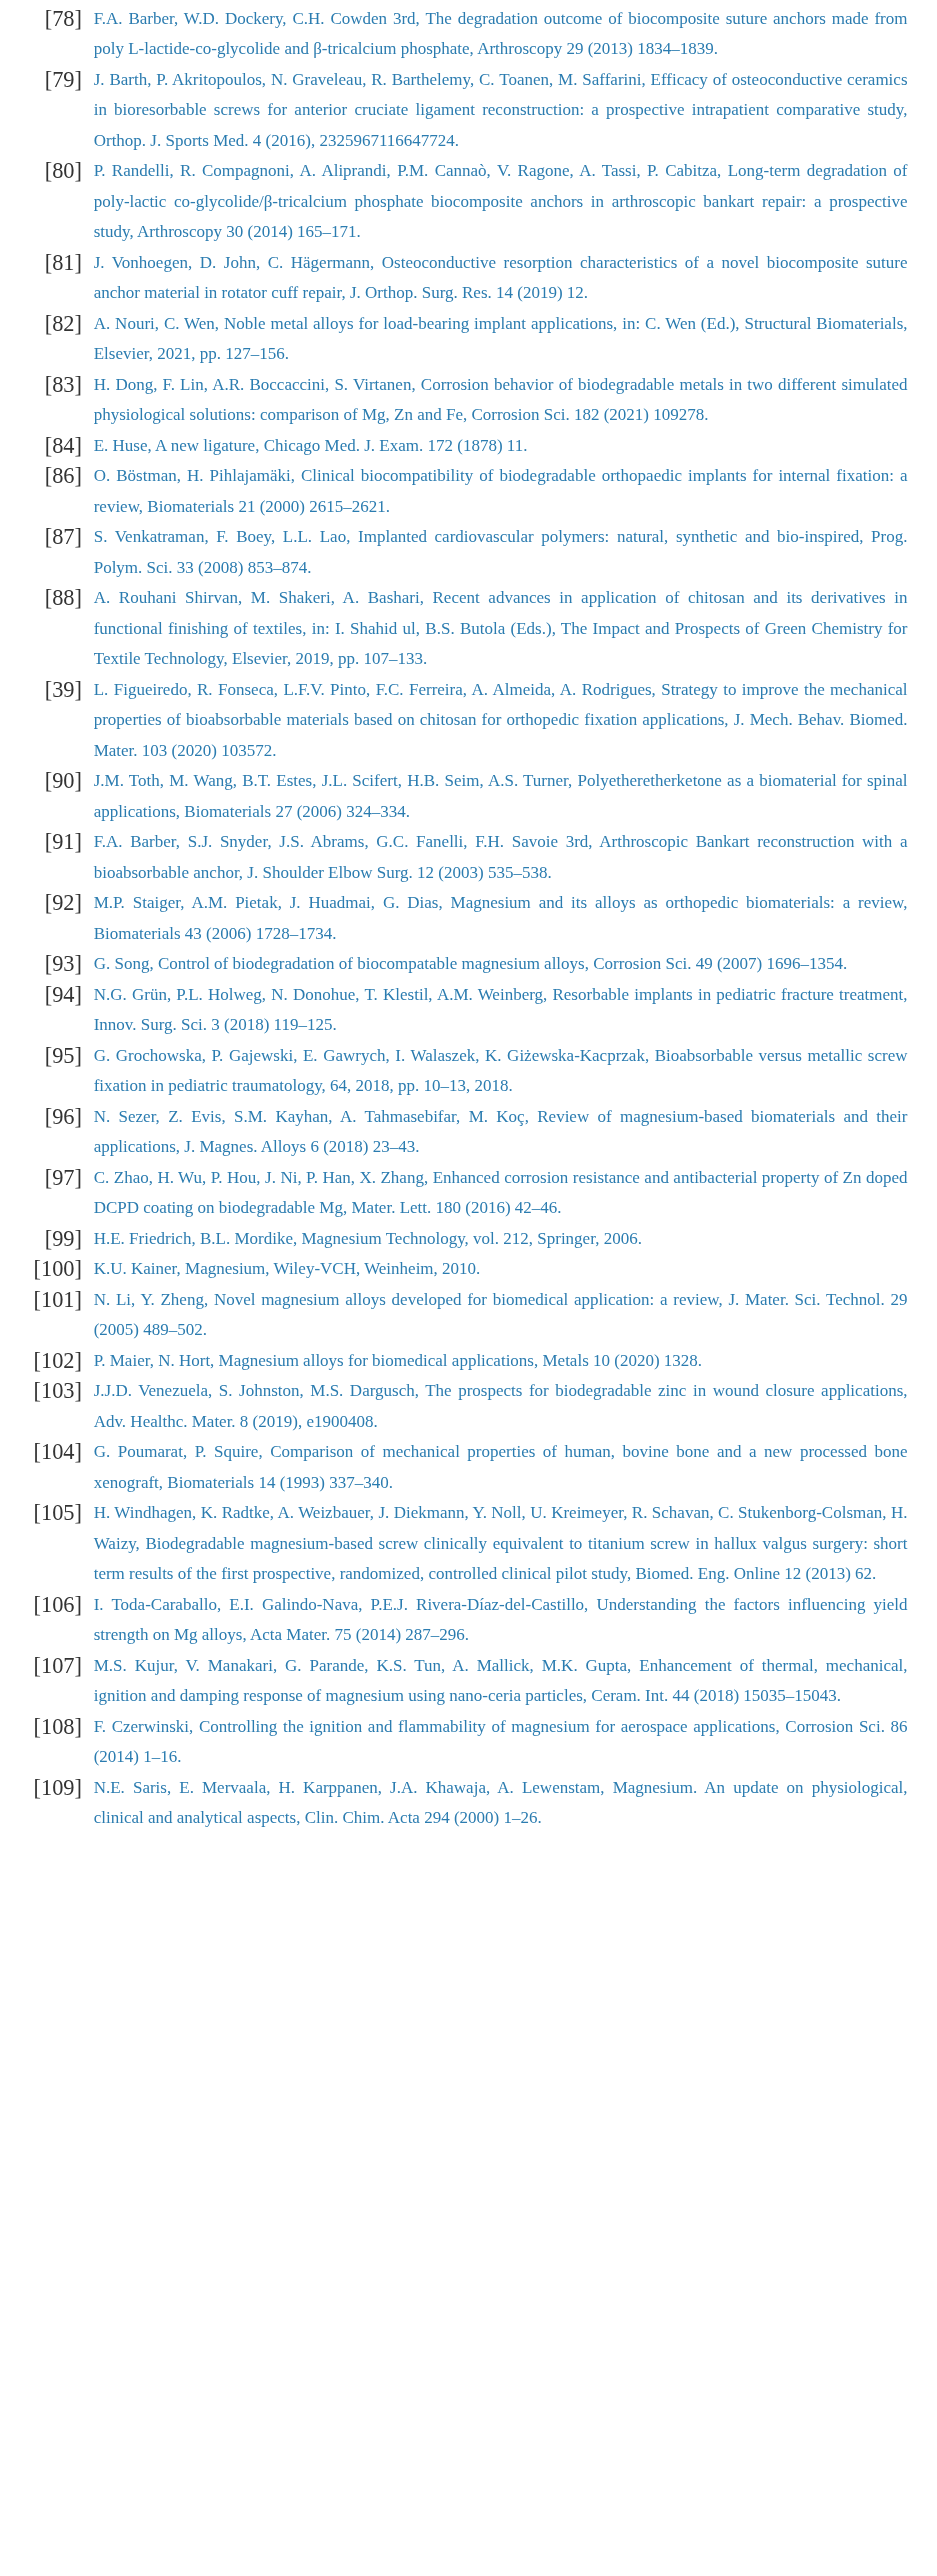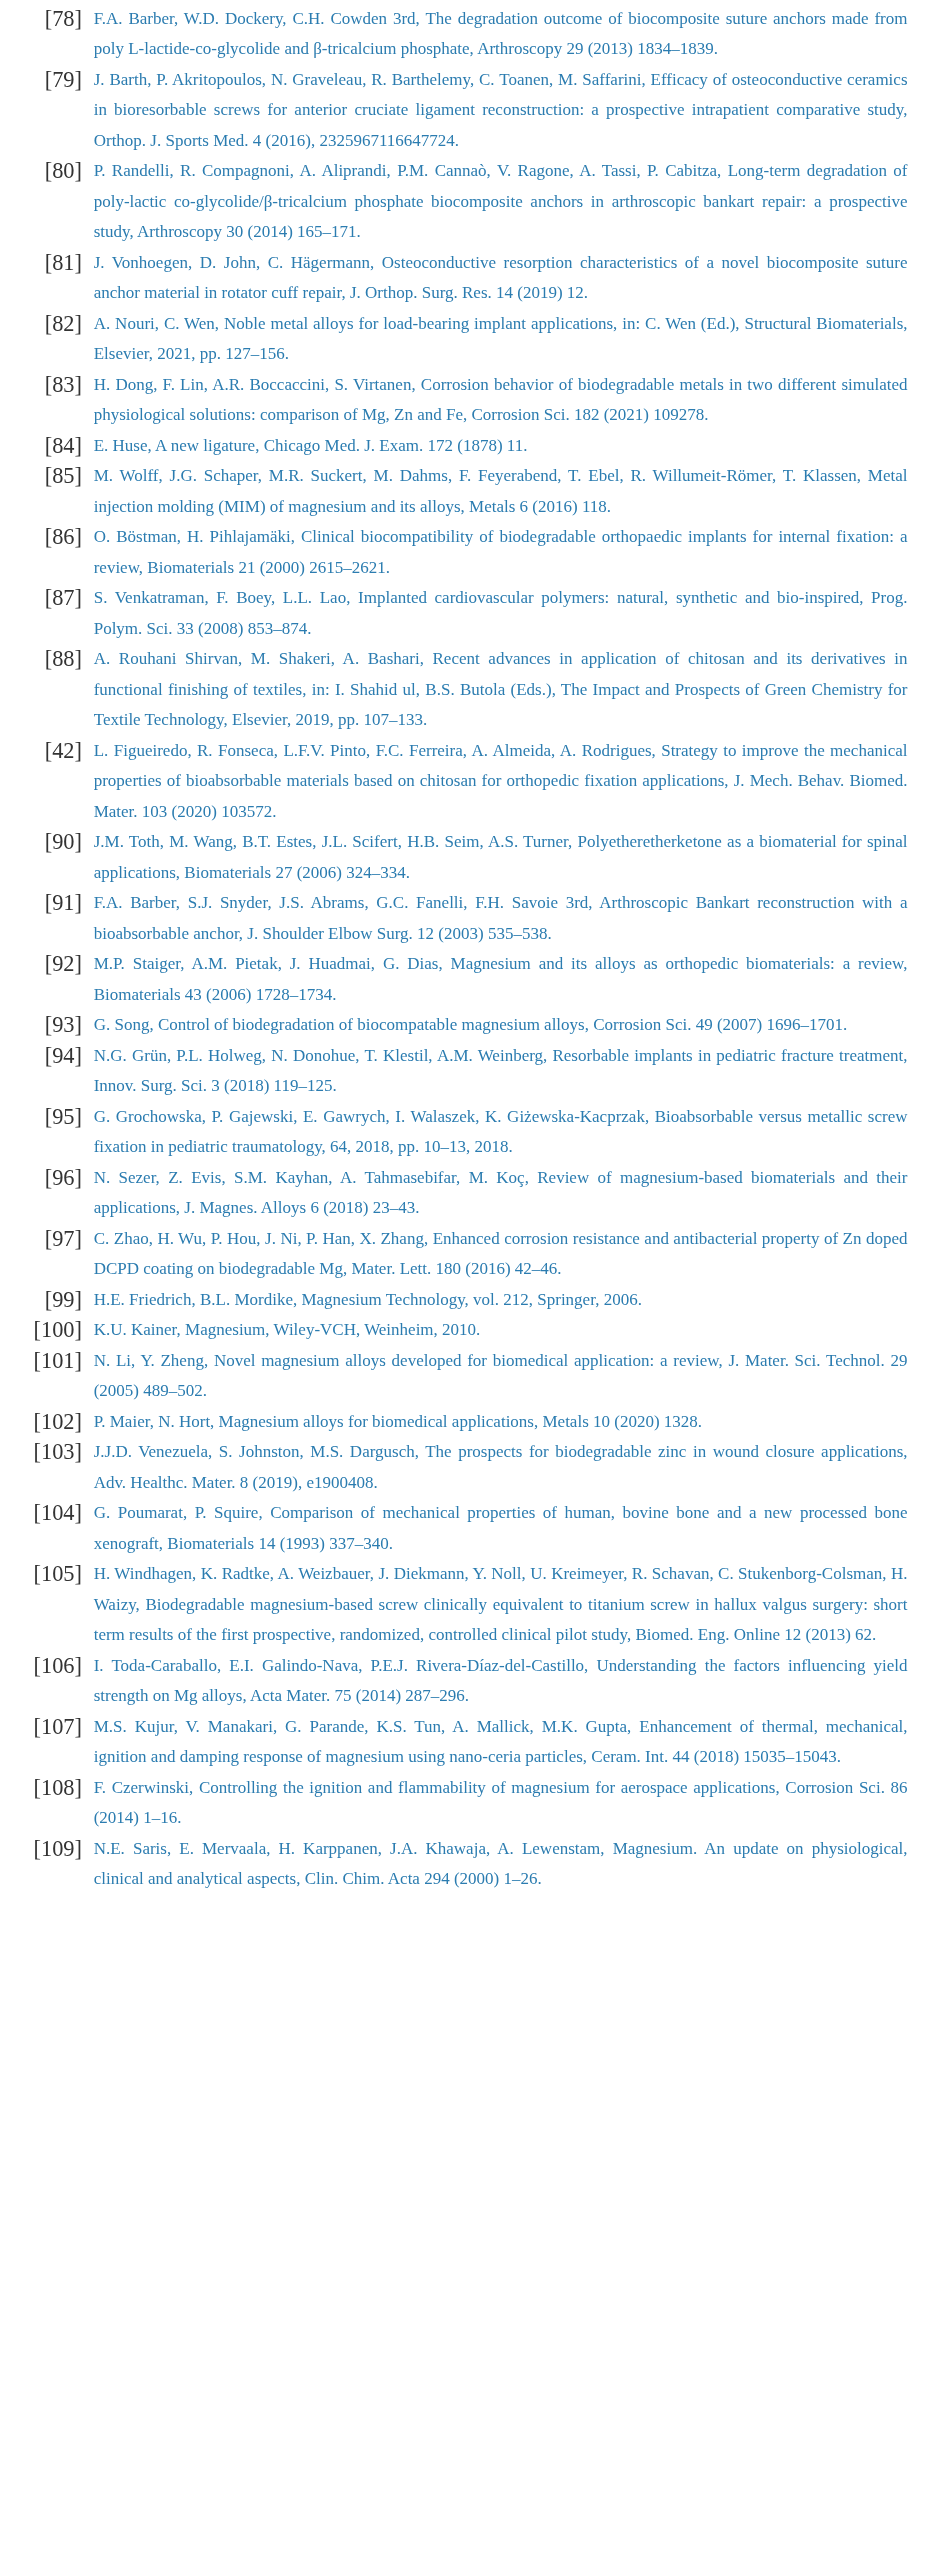--- a/index.html
+++ b/index.html
@@ -73,63 +73,59 @@
   <div class="ref">
     <span class="ref-num">[83]</span>
     <span class="ref-text">H. Dong, F. Lin, A.R. Boccaccini, S. Virtanen, Corrosion behavior of biodegradable metals in two different simulated physiological solutions: comparison of Mg, Zn and Fe, Corrosion Sci. 182 (2021) 109278.</span>
   </div>
 
   <div class="ref">
     <span class="ref-num">[84]</span>
     <span class="ref-text">E. Huse, A new ligature, Chicago Med. J. Exam. 172 (1878) 11.</span>
   </div>
 
-  <div class="ref">
-    <span class="ref-num">[85]</span>
-    <span class="ref-text">M. Wolff, J.G. Schaper, M.R. Suckert, M. Dahms, F. Feyerabend, T. Ebel, R. Willumeit-Römer, T. Klassen, Metal injection molding (MIM) of magnesium and its alloys, Metals 6 (2016) 118.</span>
-  </div>
 
   <div class="ref">
     <span class="ref-num">[86]</span>
     <span class="ref-text">O. Böstman, H. Pihlajamäki, Clinical biocompatibility of biodegradable orthopaedic implants for internal fixation: a review, Biomaterials 21 (2000) 2615–2621.</span>
   </div>
 
   <div class="ref">
     <span class="ref-num">[87]</span>
     <span class="ref-text">S. Venkatraman, F. Boey, L.L. Lao, Implanted cardiovascular polymers: natural, synthetic and bio-inspired, Prog. Polym. Sci. 33 (2008) 853–874.</span>
   </div>
 
   <div class="ref">
     <span class="ref-num">[88]</span>
     <span class="ref-text">A. Rouhani Shirvan, M. Shakeri, A. Bashari, Recent advances in application of chitosan and its derivatives in functional finishing of textiles, in: I. Shahid ul, B.S. Butola (Eds.), The Impact and Prospects of Green Chemistry for Textile Technology, Elsevier, 2019, pp. 107–133.</span>
   </div>
 
   <div class="ref">
-    <span class="ref-num">[42]</span>
+    <span class="ref-num">[39]</span>
     <span class="ref-text">L. Figueiredo, R. Fonseca, L.F.V. Pinto, F.C. Ferreira, A. Almeida, A. Rodrigues, Strategy to improve the mechanical properties of bioabsorbable materials based on chitosan for orthopedic fixation applications, J. Mech. Behav. Biomed. Mater. 103 (2020) 103572.</span>
   </div>
 
   <div class="ref">
     <span class="ref-num">[90]</span>
     <span class="ref-text">J.M. Toth, M. Wang, B.T. Estes, J.L. Scifert, H.B. Seim, A.S. Turner, Polyetheretherketone as a biomaterial for spinal applications, Biomaterials 27 (2006) 324–334.</span>
   </div>
 
   <div class="ref">
     <span class="ref-num">[91]</span>
     <span class="ref-text">F.A. Barber, S.J. Snyder, J.S. Abrams, G.C. Fanelli, F.H. Savoie 3rd, Arthroscopic Bankart reconstruction with a bioabsorbable anchor, J. Shoulder Elbow Surg. 12 (2003) 535–538.</span>
   </div>
 
   <div class="ref">
     <span class="ref-num">[92]</span>
     <span class="ref-text">M.P. Staiger, A.M. Pietak, J. Huadmai, G. Dias, Magnesium and its alloys as orthopedic biomaterials: a review, Biomaterials 43 (2006) 1728–1734.</span>
   </div>
 
   <div class="ref">
     <span class="ref-num">[93]</span>
-    <span class="ref-text">G. Song, Control of biodegradation of biocompatable magnesium alloys, Corrosion Sci. 49 (2007) 1696–1701.</span>
+    <span class="ref-text">G. Song, Control of biodegradation of biocompatable magnesium alloys, Corrosion Sci. 49 (2007) 1696–1354.</span>
   </div>
 
   <div class="ref">
     <span class="ref-num">[94]</span>
     <span class="ref-text">N.G. Grün, P.L. Holweg, N. Donohue, T. Klestil, A.M. Weinberg, Resorbable implants in pediatric fracture treatment, Innov. Surg. Sci. 3 (2018) 119–125.</span>
   </div>
 
   <div class="ref">
     <span class="ref-num">[95]</span>
     <span class="ref-text">G. Grochowska, P. Gajewski, E. Gawrych, I. Walaszek, K. Giżewska-Kacprzak, Bioabsorbable versus metallic screw fixation in pediatric traumatology, 64, 2018, pp. 10–13, 2018.</span>

